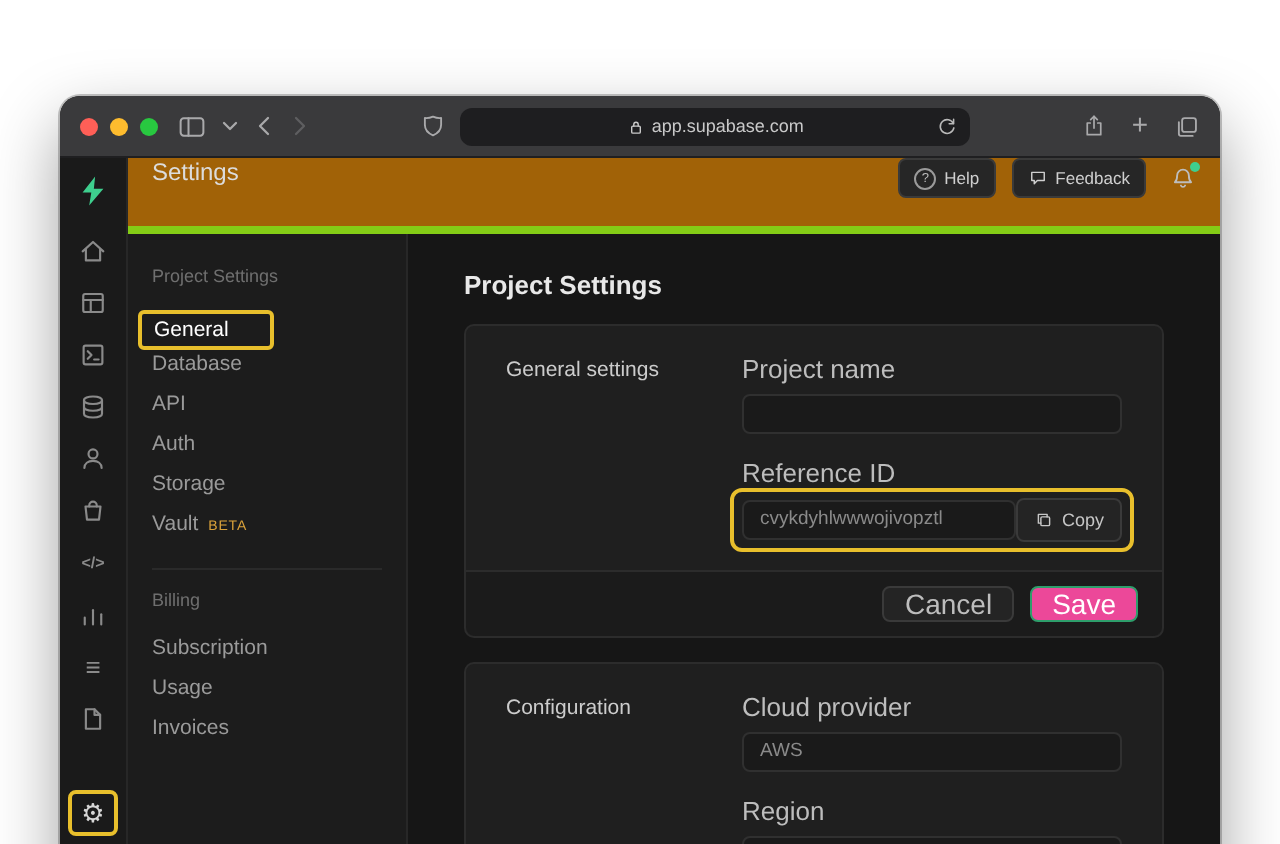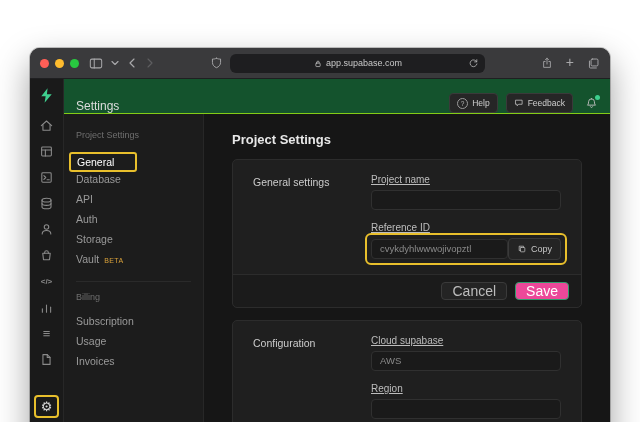--- a/index.html
+++ b/index.html
@@ -45,22 +45,22 @@
   .rail .logo{margin-bottom:4px;}
   .railic{width:17px;height:17px;display:flex;align-items:center;justify-content:center;}
   .glyph{font-size:11px;line-height:1;}
   .gearbox{
     border:2px solid #e8bf2c;border-radius:4px;width:21px;height:19px;
     display:flex;align-items:center;justify-content:center;color:#d6d6d6;margin-top:auto;
   }
   .gearbox .glyph{font-size:13px;}
   .appright{flex:1;display:flex;flex-direction:column;min-width:0;}
   .apphead{
-    height:34px;flex:0 0 34px;background:#14532d;border-bottom:1px solid #84cc16;
-    display:flex;align-items:flex-end;padding:0 12px;
+    height:34px;flex:0 0 34px;background:#a16207;border-bottom:4px solid #84cc16;
+    display:flex;align-items:flex-start;padding:0 12px;
   }
   .apptitle{font-size:12px;color:#dcdcdc;}
   .headbtns{margin-left:auto;display:flex;align-items:center;gap:8px;}
   .pillbtn{
     height:18px;border:1px solid #3a3a3a;background:#262626;border-radius:4px;
     display:flex;align-items:center;gap:4px;padding:0 7px;font-size:8.5px;color:#cfcfcf;
   }
   .qmark{
     width:9px;height:9px;border:1px solid #9a9a9a;border-radius:50%;
     display:flex;align-items:center;justify-content:center;font-size:6.5px;color:#bdbdbd;
@@ -81,21 +81,21 @@
   }
   .beta{color:#d9a13a;font-size:7px;margin-left:5px;letter-spacing:.4px;}
   .sdiv{height:1px;background:#2a2a2a;margin:12px 0 10px;}
   .main{flex:1;min-width:0;overflow:hidden;padding:18px 28px 0;box-sizing:border-box;background:#161616;}
   .h1{font-size:13px;font-weight:700;color:#e8e8e8;}
   .h2{font-size:12.5px;font-weight:700;color:#e8e8e8;margin-top:24px;}
   .card{background:#1f1f1f;border:1px solid #2c2c2c;border-radius:5px;margin-top:12px;}
   .cardbody{display:flex;padding:14px 20px;}
   .cardlabel{width:118px;flex:0 0 118px;font-size:10.5px;color:#cccccc;padding-top:2px;}
   .fields{flex:1;min-width:0;display:flex;flex-direction:column;gap:12px;}
-  .flabel{font-size:10px;color:#bdbdbd;margin-bottom:5px;text-decoration:underline;}
+  .flabel{font-size:13px;color:#bdbdbd;margin-bottom:5px;}
   .input{
     height:20px;background:#1a1a1a;border:1px solid #303030;border-radius:4px;
     font-size:9.5px;color:#8a8a8a;line-height:18px;padding:0 8px;box-sizing:border-box;
   }
   .hlref{border:2px solid #e8bf2c;border-radius:6px;padding:3px 4px;margin:-5px -6px;}
   .refrow{display:flex;align-items:center;gap:0;}
   .refrow .input{flex:1;min-width:0;}
   .copybtn{
     height:20px;display:flex;align-items:center;gap:4px;flex:0 0 auto;
     background:#242424;border:1px solid #3a3a3a;border-radius:4px;
@@ -333,21 +333,21 @@
               <span class="btn btn-save">Save</span>
             </div>
           </div>
 
 
           <div class="card">
             <div class="cardbody">
               <div class="cardlabel">Configuration</div>
               <div class="fields">
                 <div class="field">
-                  <div class="flabel">Cloud supabase</div>
+                  <div class="flabel">Cloud provider</div>
                   <div class="input">AWS</div>
                 </div>
                 <div class="field">
                   <div class="flabel">Region</div>
                   <div class="input"></div>
                 </div>
               </div>
             </div>
           </div>
 

